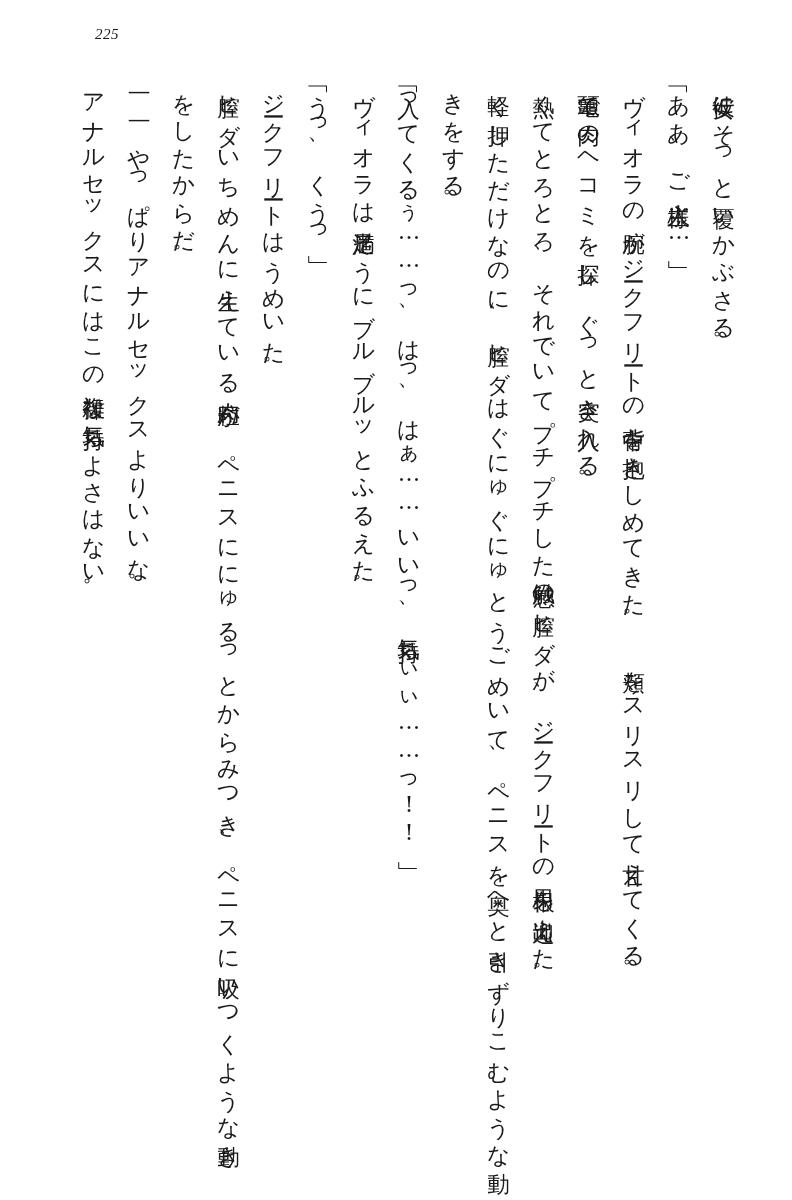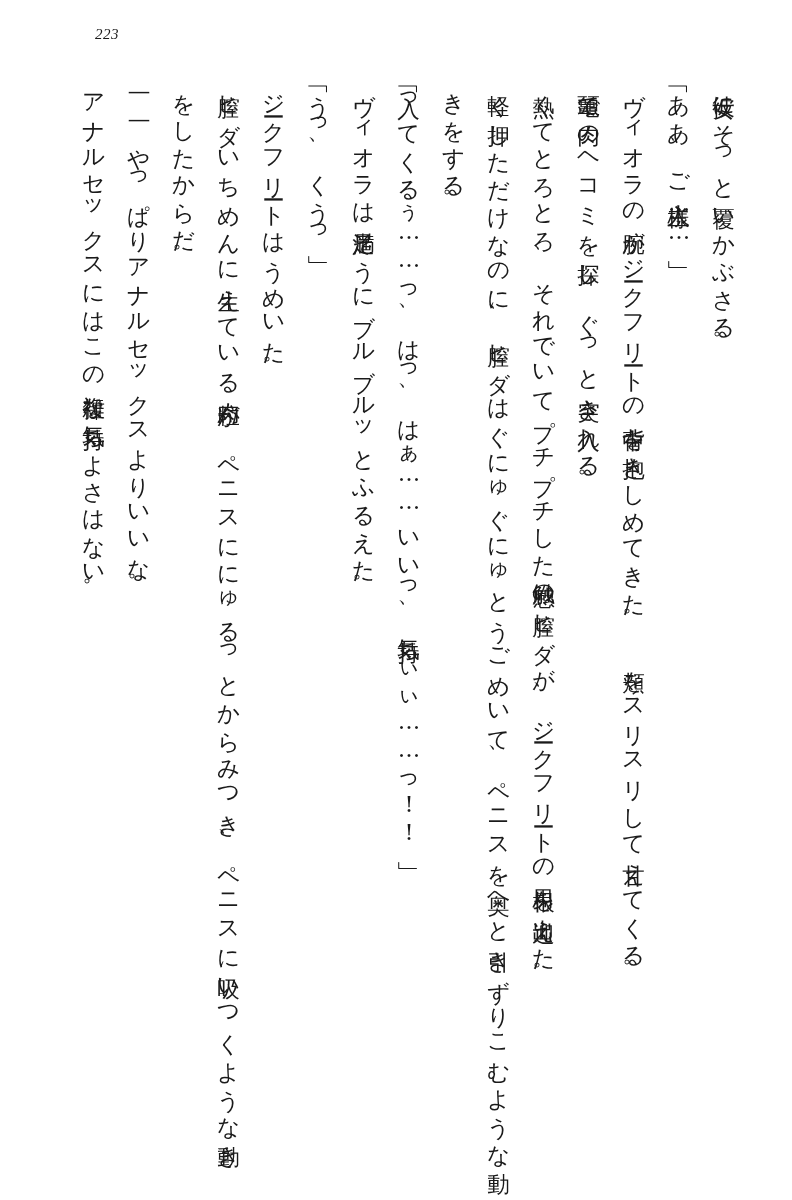--- a/index.html
+++ b/index.html
@@ -45,21 +45,21 @@
     margin: 0;
     padding: 0;
     text-indent: 0;
   }
 </style>
 </head>
 <body>
 
 <div class="page">
 
-  <div class="page-number">223</div>
+  <div class="page-number">225</div>
 
   <div class="body-text">
     <p>彼女にそっと覆いかぶさる。</p>
     <p>「ああ、ご主人様……」</p>
     <p>ヴィオラの腕がジークフリートの背中を抱きしめてきた。　頬をスリスリして甘えてくる。</p>
     <p>亀頭で肉のヘコミを探し、ぐっと突き入れる。</p>
     <p>熱くてとろとろ、それでいてプチプチした触感の膣ヒダが、ジークフリートの男根を出迎えた。</p>
     <p>軽く押しただけなのに、膣ヒダはぐにゅぐにゅとうごめいて、ペニスを奥へと引きずりこむような動きをする。</p>
     <p>「入ってくるぅ……っ、はっ、はぁ……いいっ、気持ちぃぃ……っ!!」</p>
     <p>ヴィオラは満足そうにブルブルッとふるえた。</p>

